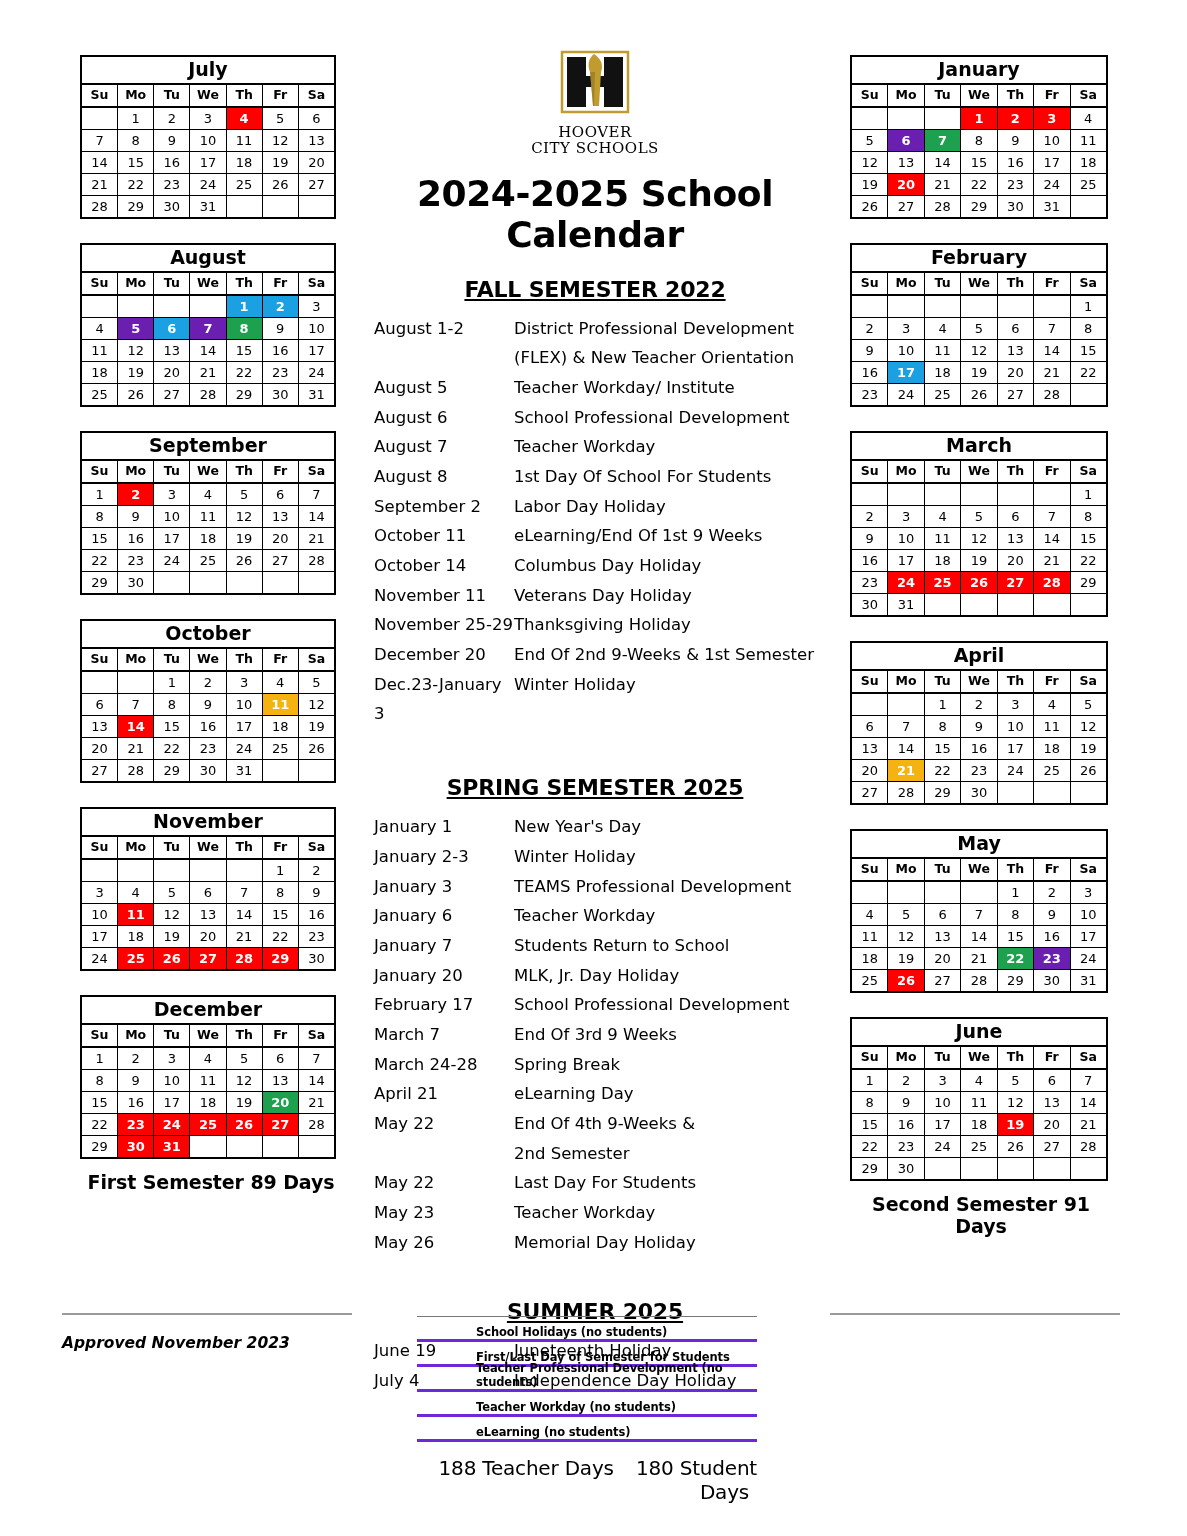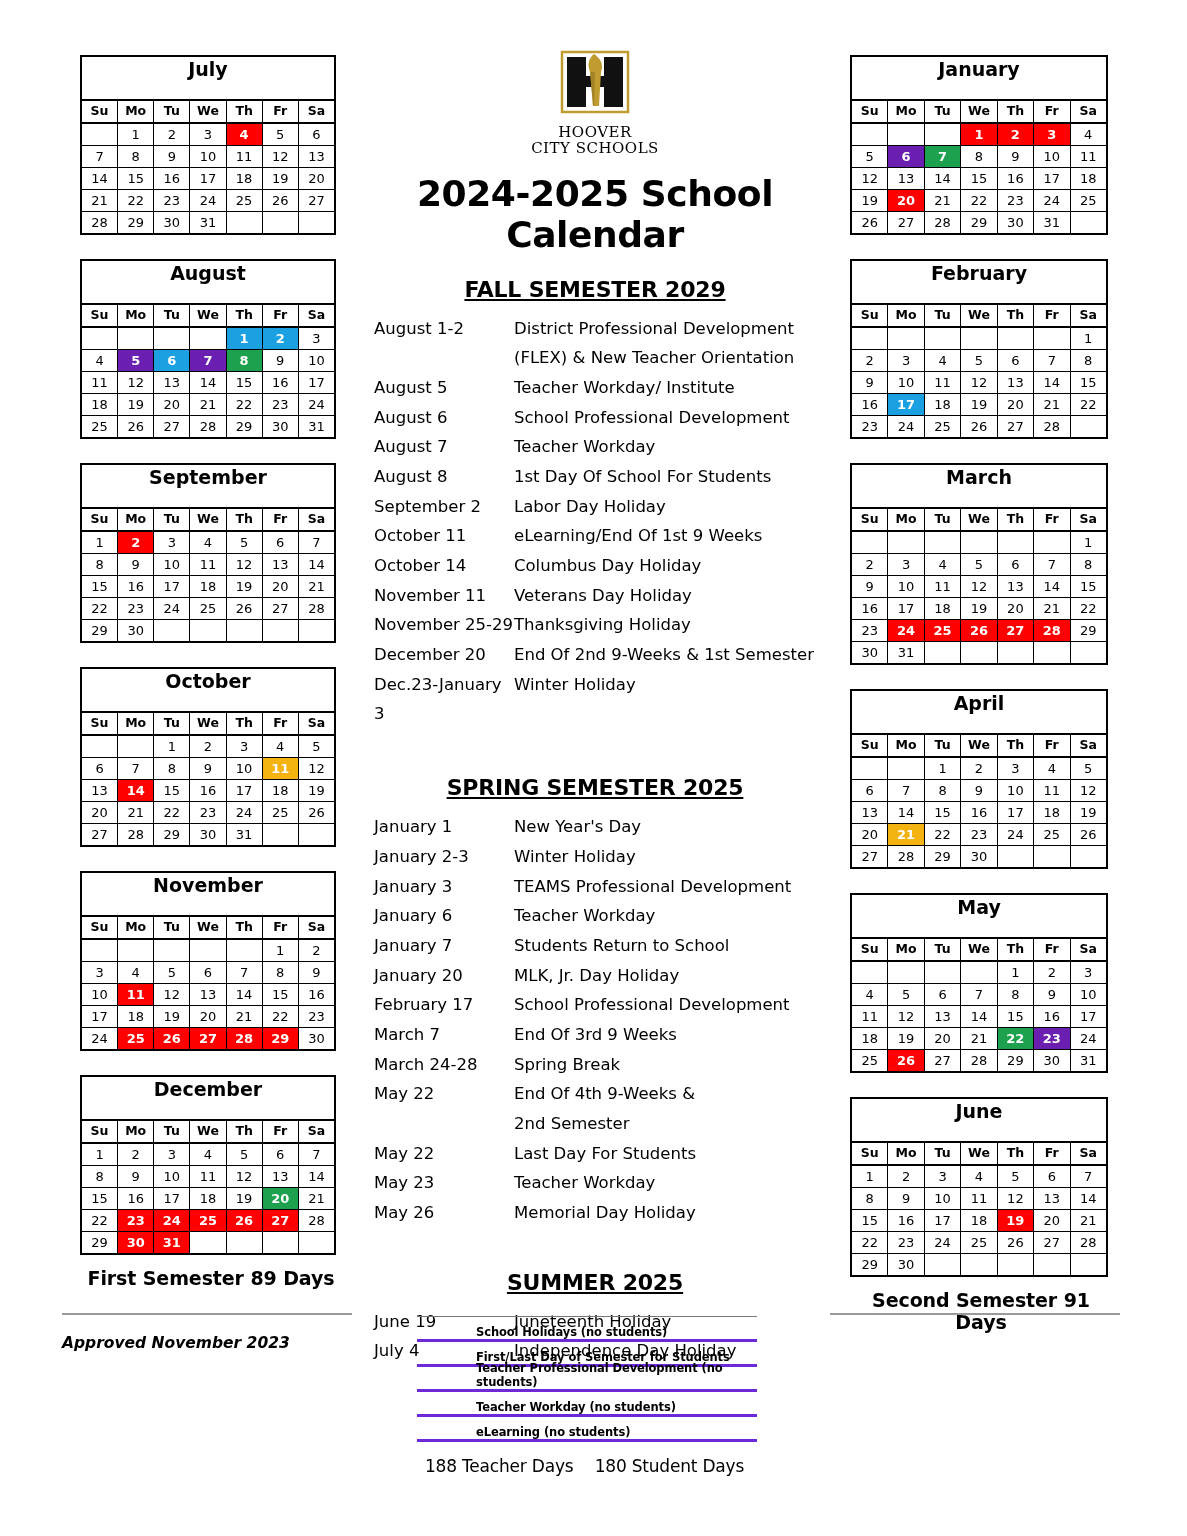--- a/index.html
+++ b/index.html
@@ -45,21 +45,21 @@
     border: 2px solid #000;
   }
   .month.m-right { width: 258px; }
   .month caption {
     caption-side: top;
     border: 2px solid #000;
     border-bottom: none;
     font-size: 19px;
     font-weight: bold;
     line-height: 1.0;
-    padding: 3px 0 20px 0;
+    padding: 3px 0 4px 0;
     font-family: "DejaVu Sans", "Liberation Sans", sans-serif;
   }
   .month th, .month td {
     border: 1px solid #000;
     width: 14.28%;
     height: 21px;
     text-align: center;
     vertical-align: middle;
     font-size: 13px;
     padding: 0;
@@ -162,22 +162,22 @@
   .legend-label {
     flex: 1;
     font-size: 11.5px;
     font-weight: bold;
     padding-left: 10px;
     display: flex;
     align-items: center;
     letter-spacing: -0.1px;
   }
   .days-total {
-    text-align: left;
-    font-size: 17px;
+    text-align: right;
+    font-size: 20px;
     margin-top: 14px;
     letter-spacing: -0.2px;
   }
   .days-total span { margin: 0 8px; }
 
   
   .rule {
     position: absolute;
     height: 2px;
     background: #9a9a9a;
@@ -584,21 +584,21 @@
       </svg>
     </div>
     <div class="logo-name">
       <span class="l1">HOOVER</span>
       <span class="l2">CITY SCHOOLS</span>
     </div>
   </div>
 
   <div class="cal-title">2024-2025 School Calendar</div>
 
-  <div class="sem-head fall">FALL SEMESTER 2029</div>
+  <div class="sem-head fall">FALL SEMESTER 2022</div>
   <div class="events" id="fall-events">
       <div class="evt">
         <div class="d">August 1-2</div>
         <div class="t">District Professional Development</div>
       </div>
       <div class="evt cont">
         <div class="d"></div>
         <div class="t">(FLEX) &amp; New Teacher Orientation</div>
       </div>
       <div class="evt">
@@ -677,20 +677,24 @@
         <div class="d">February 17</div>
         <div class="t">School Professional Development</div>
       </div>
       <div class="evt">
         <div class="d">March 7</div>
         <div class="t">End Of 3rd 9 Weeks</div>
       </div>
       <div class="evt">
         <div class="d">March 24-28</div>
         <div class="t">Spring Break</div>
+      </div>
+      <div class="evt">
+        <div class="d">April 21</div>
+        <div class="t">eLearning Day</div>
       </div>
       <div class="evt">
         <div class="d">May 22</div>
         <div class="t">End Of 4th 9-Weeks &amp;</div>
       </div>
       <div class="evt cont">
         <div class="d"></div>
         <div class="t">2nd Semester</div>
       </div>
       <div class="evt">

